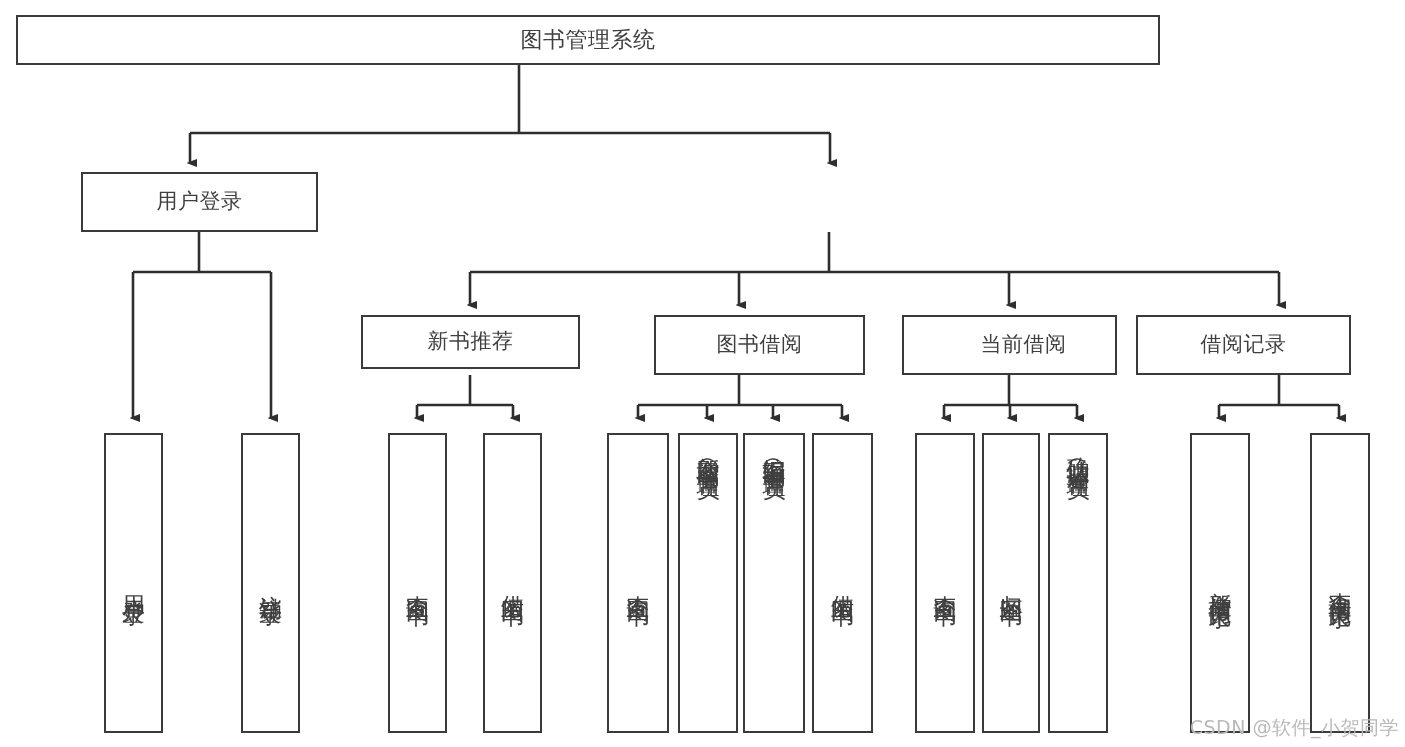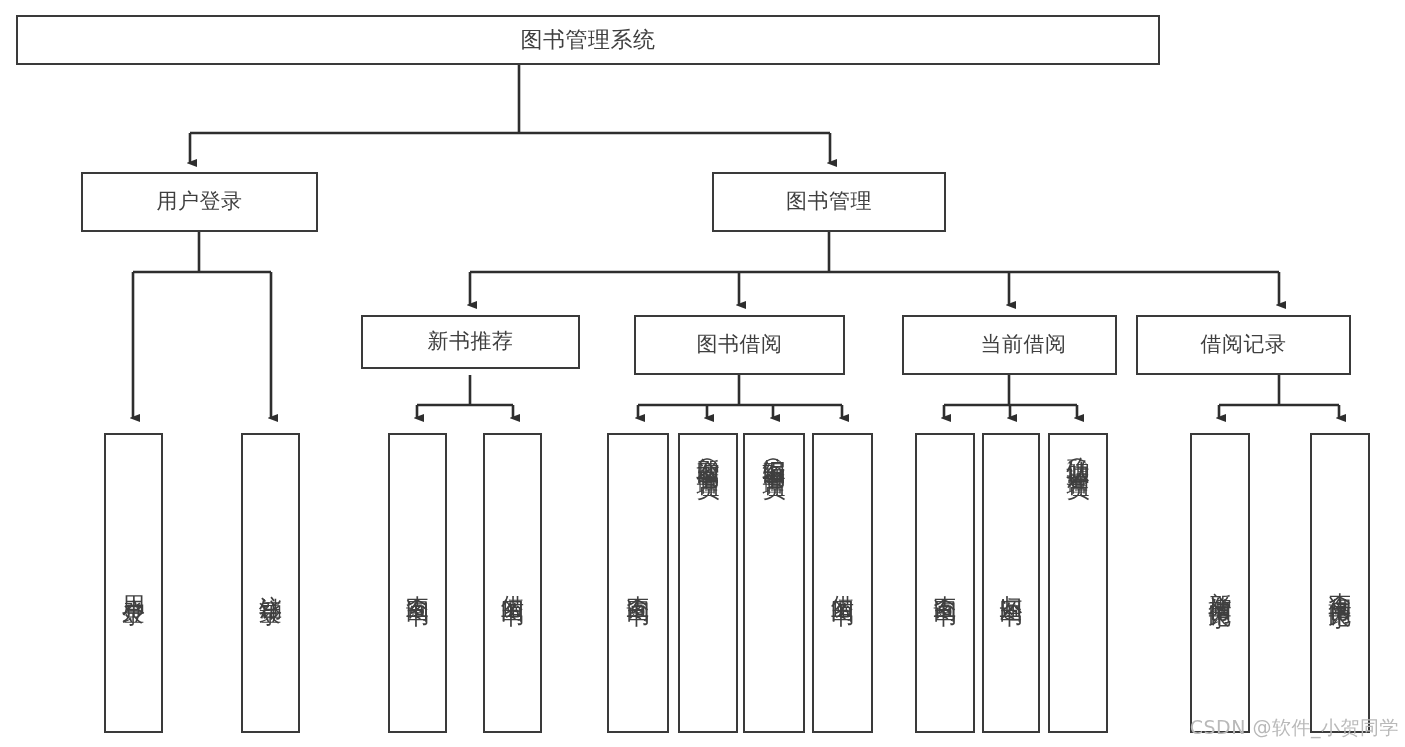--- a/index.html
+++ b/index.html
@@ -138,28 +138,25 @@
     </g>
   </svg>
 
   <div class="node horiz root" style="left:16px; top:15px; width:1144px; height:50px;">
     <span class="label">图书管理系统</span>
   </div>
 
   <div class="node horiz" style="left:81px; top:172px; width:237px; height:60px;">
     <span class="label">用户登录</span>
   </div>
-  <div class="node horiz" style="left:712px; top:172px; width:234px; height:60px;">
-    <span class="label">图书管理</span>
-  </div>
 
   <div class="node horiz" style="left:361px; top:315px; width:219px; height:54px;">
     <span class="label">新书推荐</span>
   </div>
-  <div class="node horiz" style="left:634px; top:315px; width:211px; height:60px;">
+  <div class="node horiz" style="left:654px; top:315px; width:211px; height:60px;">
     <span class="label">图书借阅</span>
   </div>
   <div class="node horiz" style="left:902px; top:315px; width:215px; height:60px;padding-left:28px;">
     <span class="label">当前借阅</span>
   </div>
   <div class="node horiz" style="left:1136px; top:315px; width:215px; height:60px;">
     <span class="label">借阅记录</span>
   </div>
 
   <div class="node vert mid" style="left:104px; top:433px; width:59px; height:300px;">

